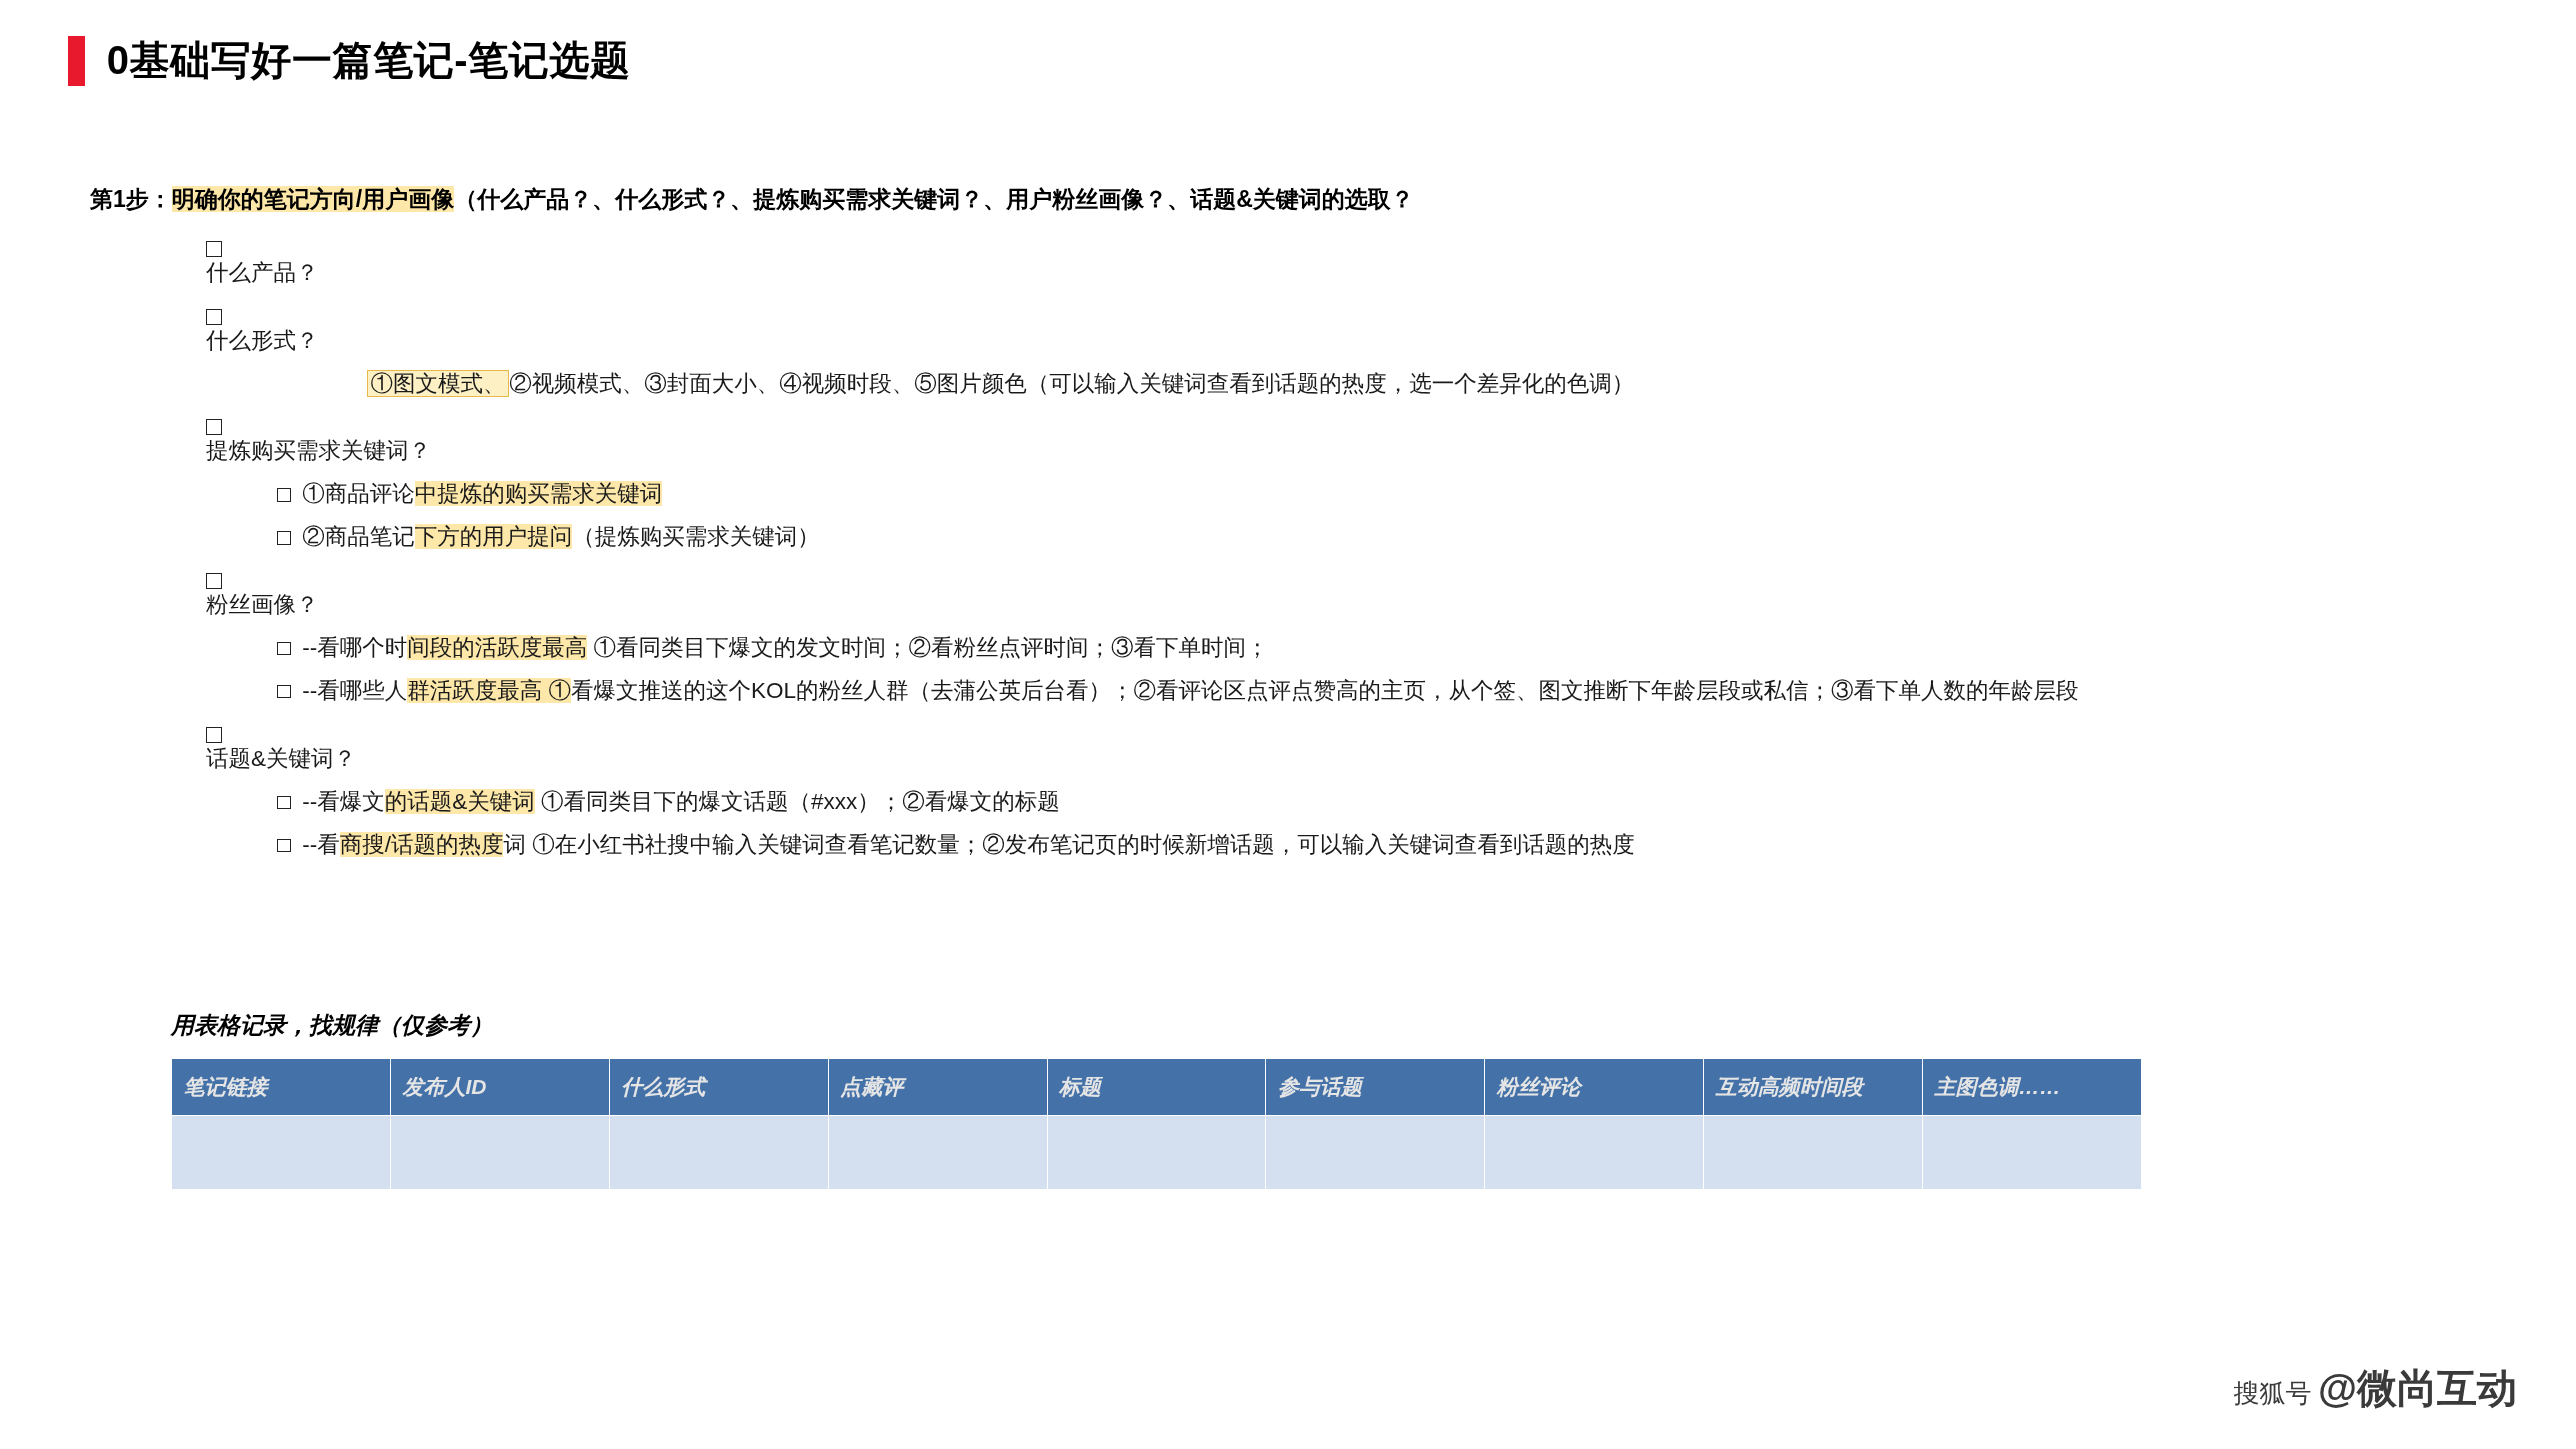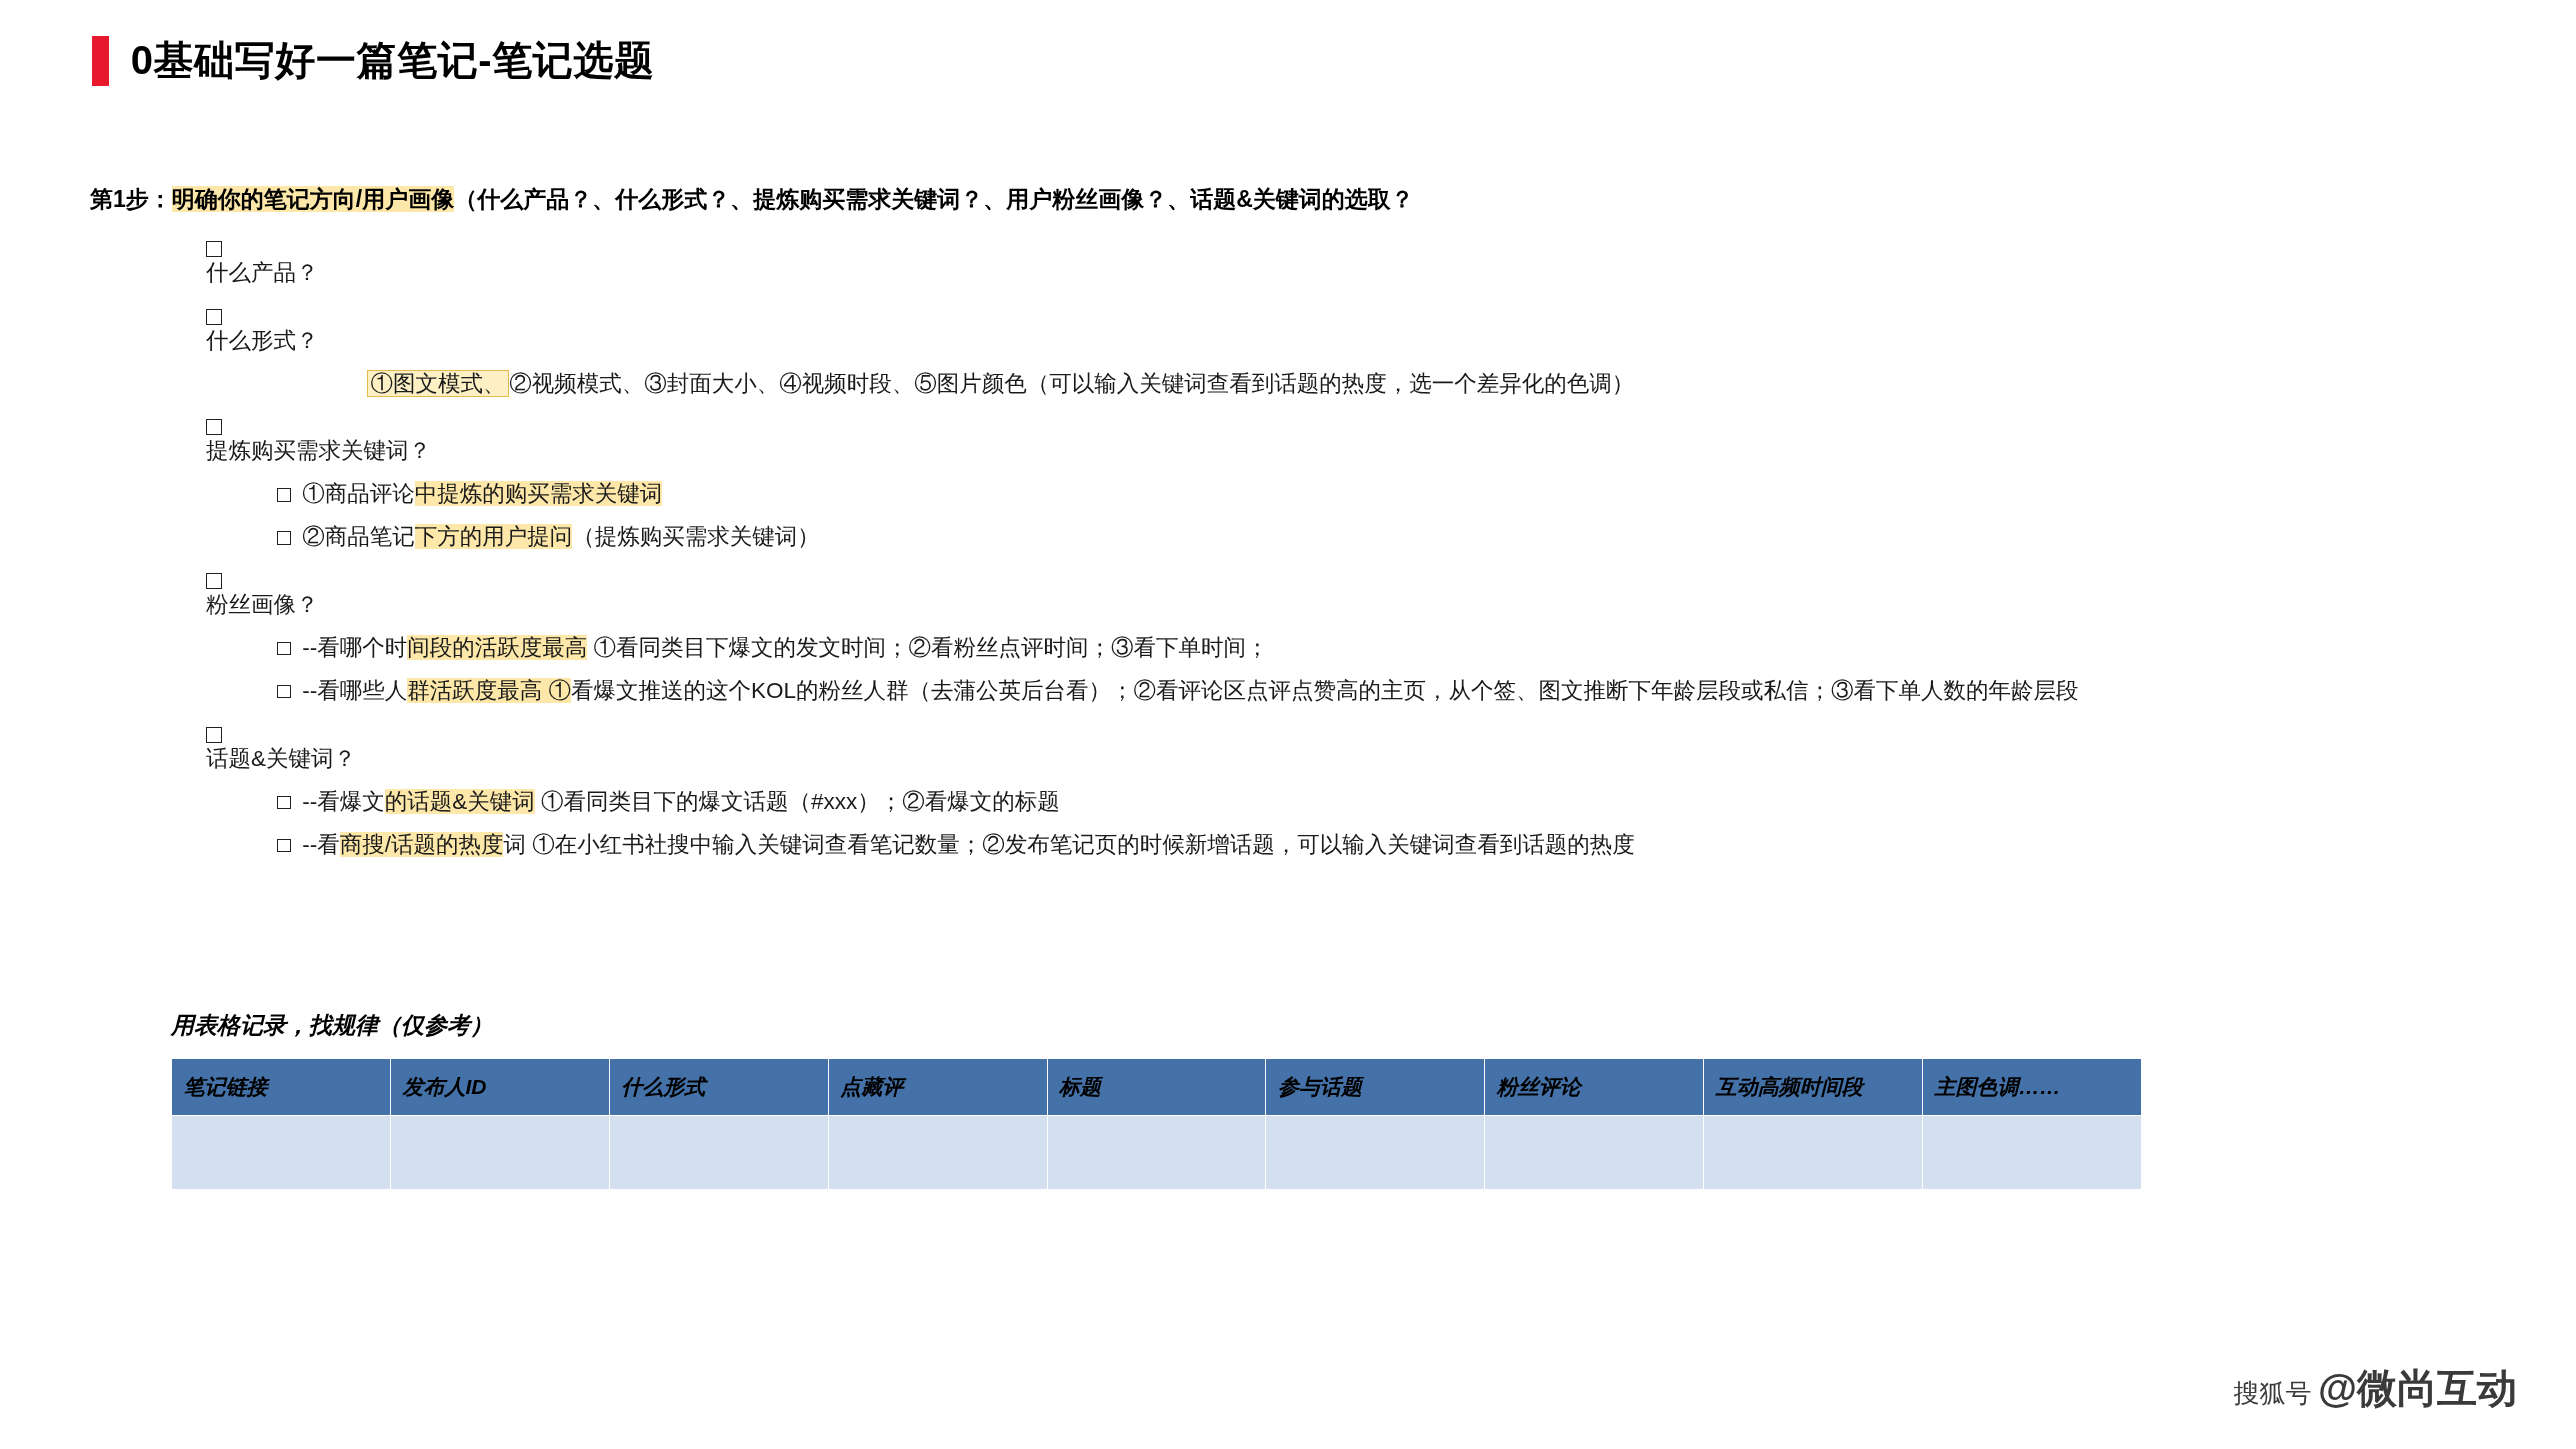--- a/index.html
+++ b/index.html
@@ -16,21 +16,20 @@
     overflow: hidden;
   }
 
   
   .title-row {
     position: absolute;
     left: 68px;
     top: 33px;
     display: flex;
     align-items: center;
-    margin-left: 24px;
   }
   .title-bar {
     width: 16.7px;
     height: 50px;
     background: #e8192c;
     margin-right: 22px;
   }
   .title-text {
     font-size: 40px;
     font-weight: bold;
@@ -111,21 +110,21 @@
     color: #000;
     margin-bottom: 16.7px;
   }
   table.record-table {
     border-collapse: collapse;
     table-layout: fixed;
     width: 1971px;
   }
   table.record-table th {
     background: #4472a8;
-    color: #000000;
+    color: #e5e5e5;
     font-size: 21px;
     font-weight: bold;
     text-align: left;
     padding: 14px 11.6px;
     border: 1.3px solid #ffffff;
     white-space: nowrap;
   }
   table.record-table td {
     background: #d4e0f0;
     height: 71px;

